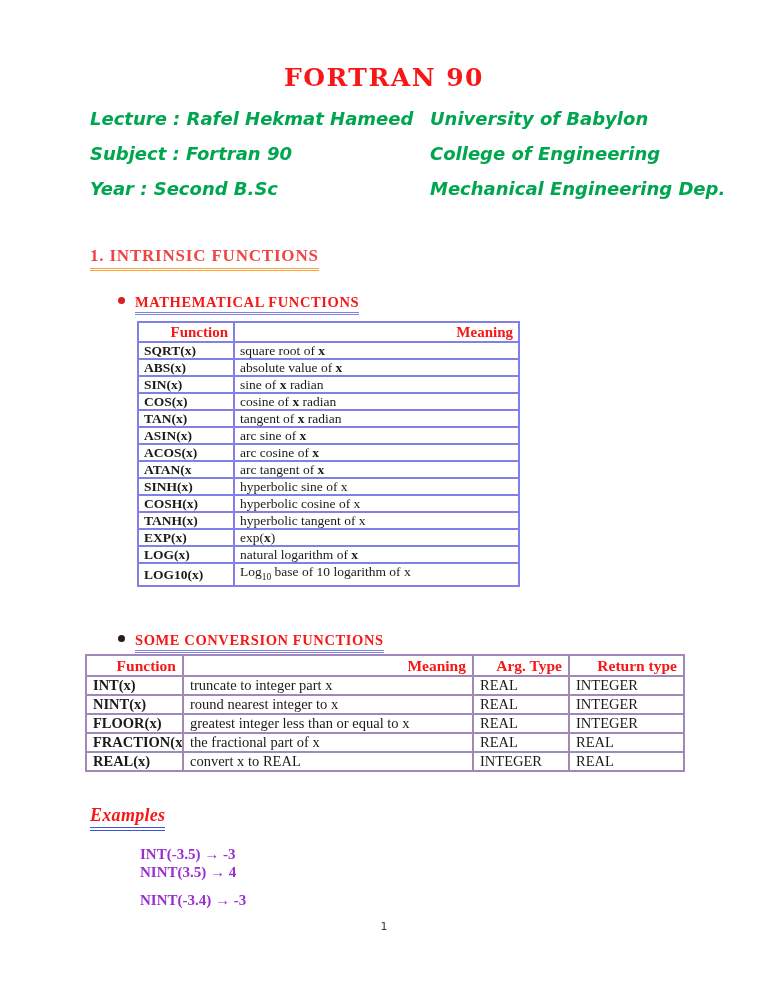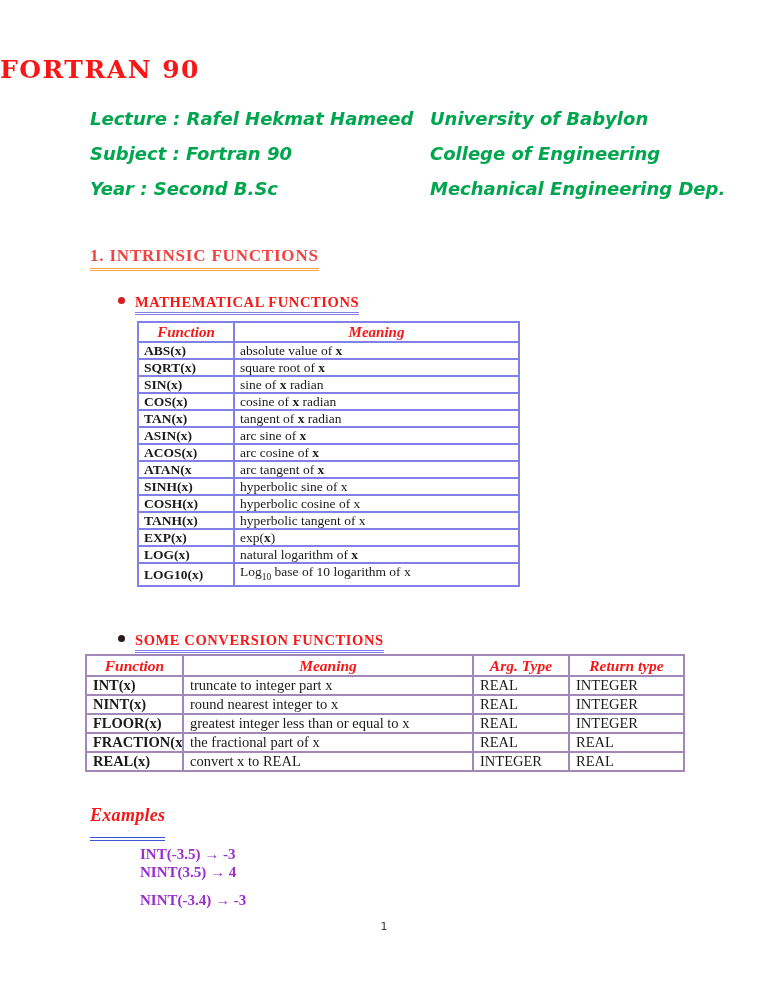--- a/index.html
+++ b/index.html
@@ -1,21 +1,21 @@
 <!DOCTYPE html>
 <html><head>
 <meta charset="utf-8">
 <style>
   html,body{margin:0;padding:0;background:#ffffff;}
   .page{
     position:relative;width:768px;height:994px;background:#ffffff;overflow:hidden;
     font-family:"Liberation Serif",serif;color:#1a1a1a;
   }
   .doc-title{
-    position:absolute;top:55px;left:0;width:100%;text-align:left;
+    position:absolute;top:63px;left:0;width:100%;text-align:center;
     font-family:"DejaVu Serif",serif;font-weight:700;font-size:25px;
     letter-spacing:1.5px;color:#f81616;
   }
   .info-line{
     position:absolute;font-family:"DejaVu Sans",sans-serif;font-style:italic;
     font-weight:700;font-size:18px;color:#00a64f;white-space:nowrap;
   }
   .info-left{left:90px;}
   .info-right{left:430px;}
   .row1{top:108px;} .row2{top:143px;} .row3{top:178px;}
@@ -28,36 +28,36 @@
   .bullet-math{left:118px;top:286px;}
   .bullet-conv{left:118px;top:624px;}
   .bullet-dot{width:7px;height:7px;border-radius:50%;flex:0 0 auto;}
   .dot-red{background:#d42020;}
   .dot-dark{background:#2a1a1a;}
   .bullet-label{
     font-weight:700;font-size:14.5px;letter-spacing:0.6px;color:#f81616;
     border-bottom:3px double #8080e8;padding-bottom:1px;white-space:nowrap;margin-top:8px;
   }
   table{position:absolute;border-collapse:collapse;table-layout:fixed;background:#ffffff;}
-  th{color:#f81616;font-style:italic;font-weight:700;text-align:center;}
+  th{color:#f81616;font-weight:700;text-align:right;}
   td{text-align:left;}
   td.fn{font-weight:700;}
   sub{font-size:70%;}
   .math-table{left:137px;top:321px;width:381px;}
   .math-table th,.math-table td{border:2px solid #8080e8;padding:0 5px;overflow:hidden;}
   .math-table th{font-size:15px;height:18px;line-height:18px;}
   .math-table td{font-size:13.5px;height:15px;line-height:15px;white-space:nowrap;}
   .conv-table{left:85px;top:654px;width:598px;}
   .conv-table th,.conv-table td{border:2px solid #a287b9;padding:0 6px;overflow:hidden;}
   .conv-table th{font-size:15.5px;height:19px;line-height:19px;}
   .conv-table td{font-size:14.5px;height:17px;line-height:17px;white-space:nowrap;}
   .examples-heading{
     position:absolute;left:90px;top:805px;display:inline-block;
     font-style:italic;font-weight:700;font-size:18px;color:#f81616;
-    border-bottom:4px double #3a55d9;padding-bottom:11px;letter-spacing:0.3px;
+    border-bottom:4px double #3a55d9;padding-bottom:1px;letter-spacing:0.3px;
   }
   .example-line{
     position:absolute;left:140px;font-weight:700;font-size:15px;color:#9a2dd0;white-space:nowrap;
   }
   .ex1{top:846px;} .ex2{top:864px;} .ex3{top:892px;}
   .page-number{
     position:absolute;top:920px;left:0;width:100%;text-align:center;
     font-family:"DejaVu Sans",sans-serif;font-size:11px;color:#3a3a3a;
   }
 </style>
@@ -88,26 +88,26 @@
         <col style="width:285px">
       </colgroup>
   <thead>
         <tr>
           <th>Function</th>
           <th>Meaning</th>
         </tr>
       </thead>
       <tbody>
         <tr>
+          <td class="fn">SQRT(x)</td>
+          <td>square root of <b>x</b></td>
+        </tr>
+        <tr>
           <td class="fn">ABS(x)</td>
           <td>absolute value of <b>x</b></td>
-        </tr>
-        <tr>
-          <td class="fn">SQRT(x)</td>
-          <td>square root of <b>x</b></td>
         </tr>
         <tr>
           <td class="fn">SIN(x)</td>
           <td>sine of <b>x</b> radian</td>
         </tr>
         <tr>
           <td class="fn">COS(x)</td>
           <td>cosine of <b>x</b> radian</td>
         </tr>
         <tr>

